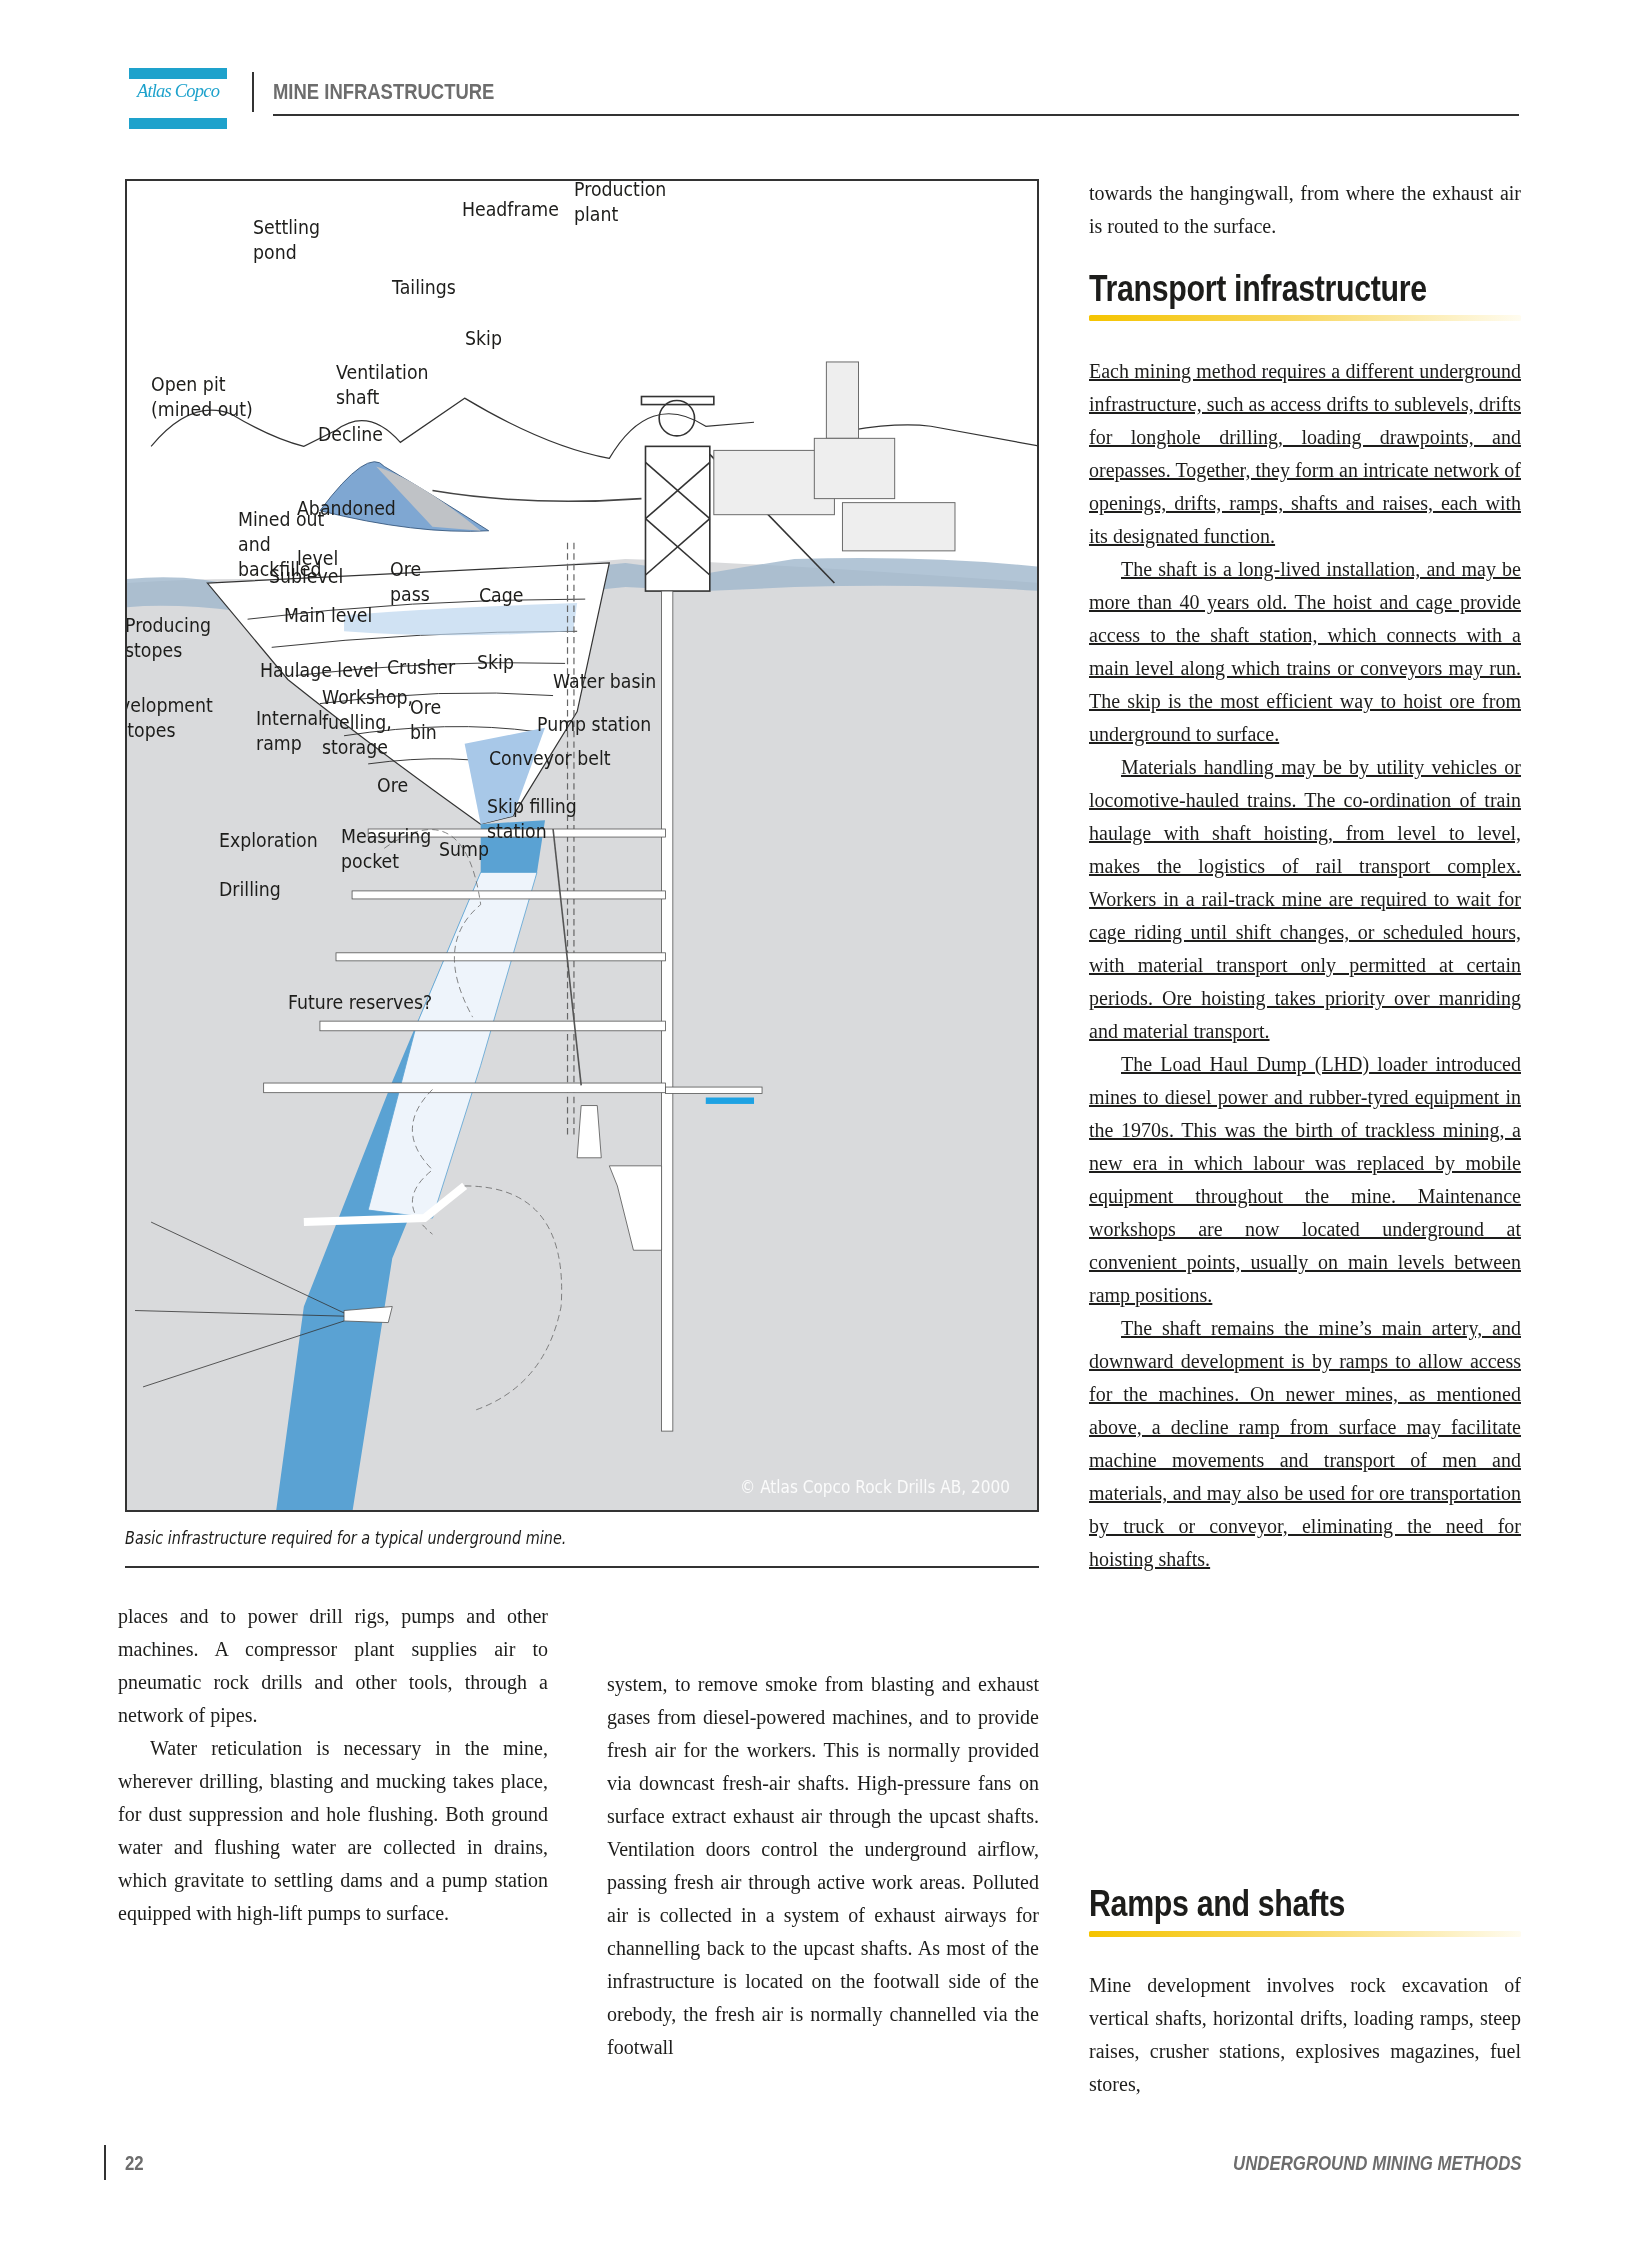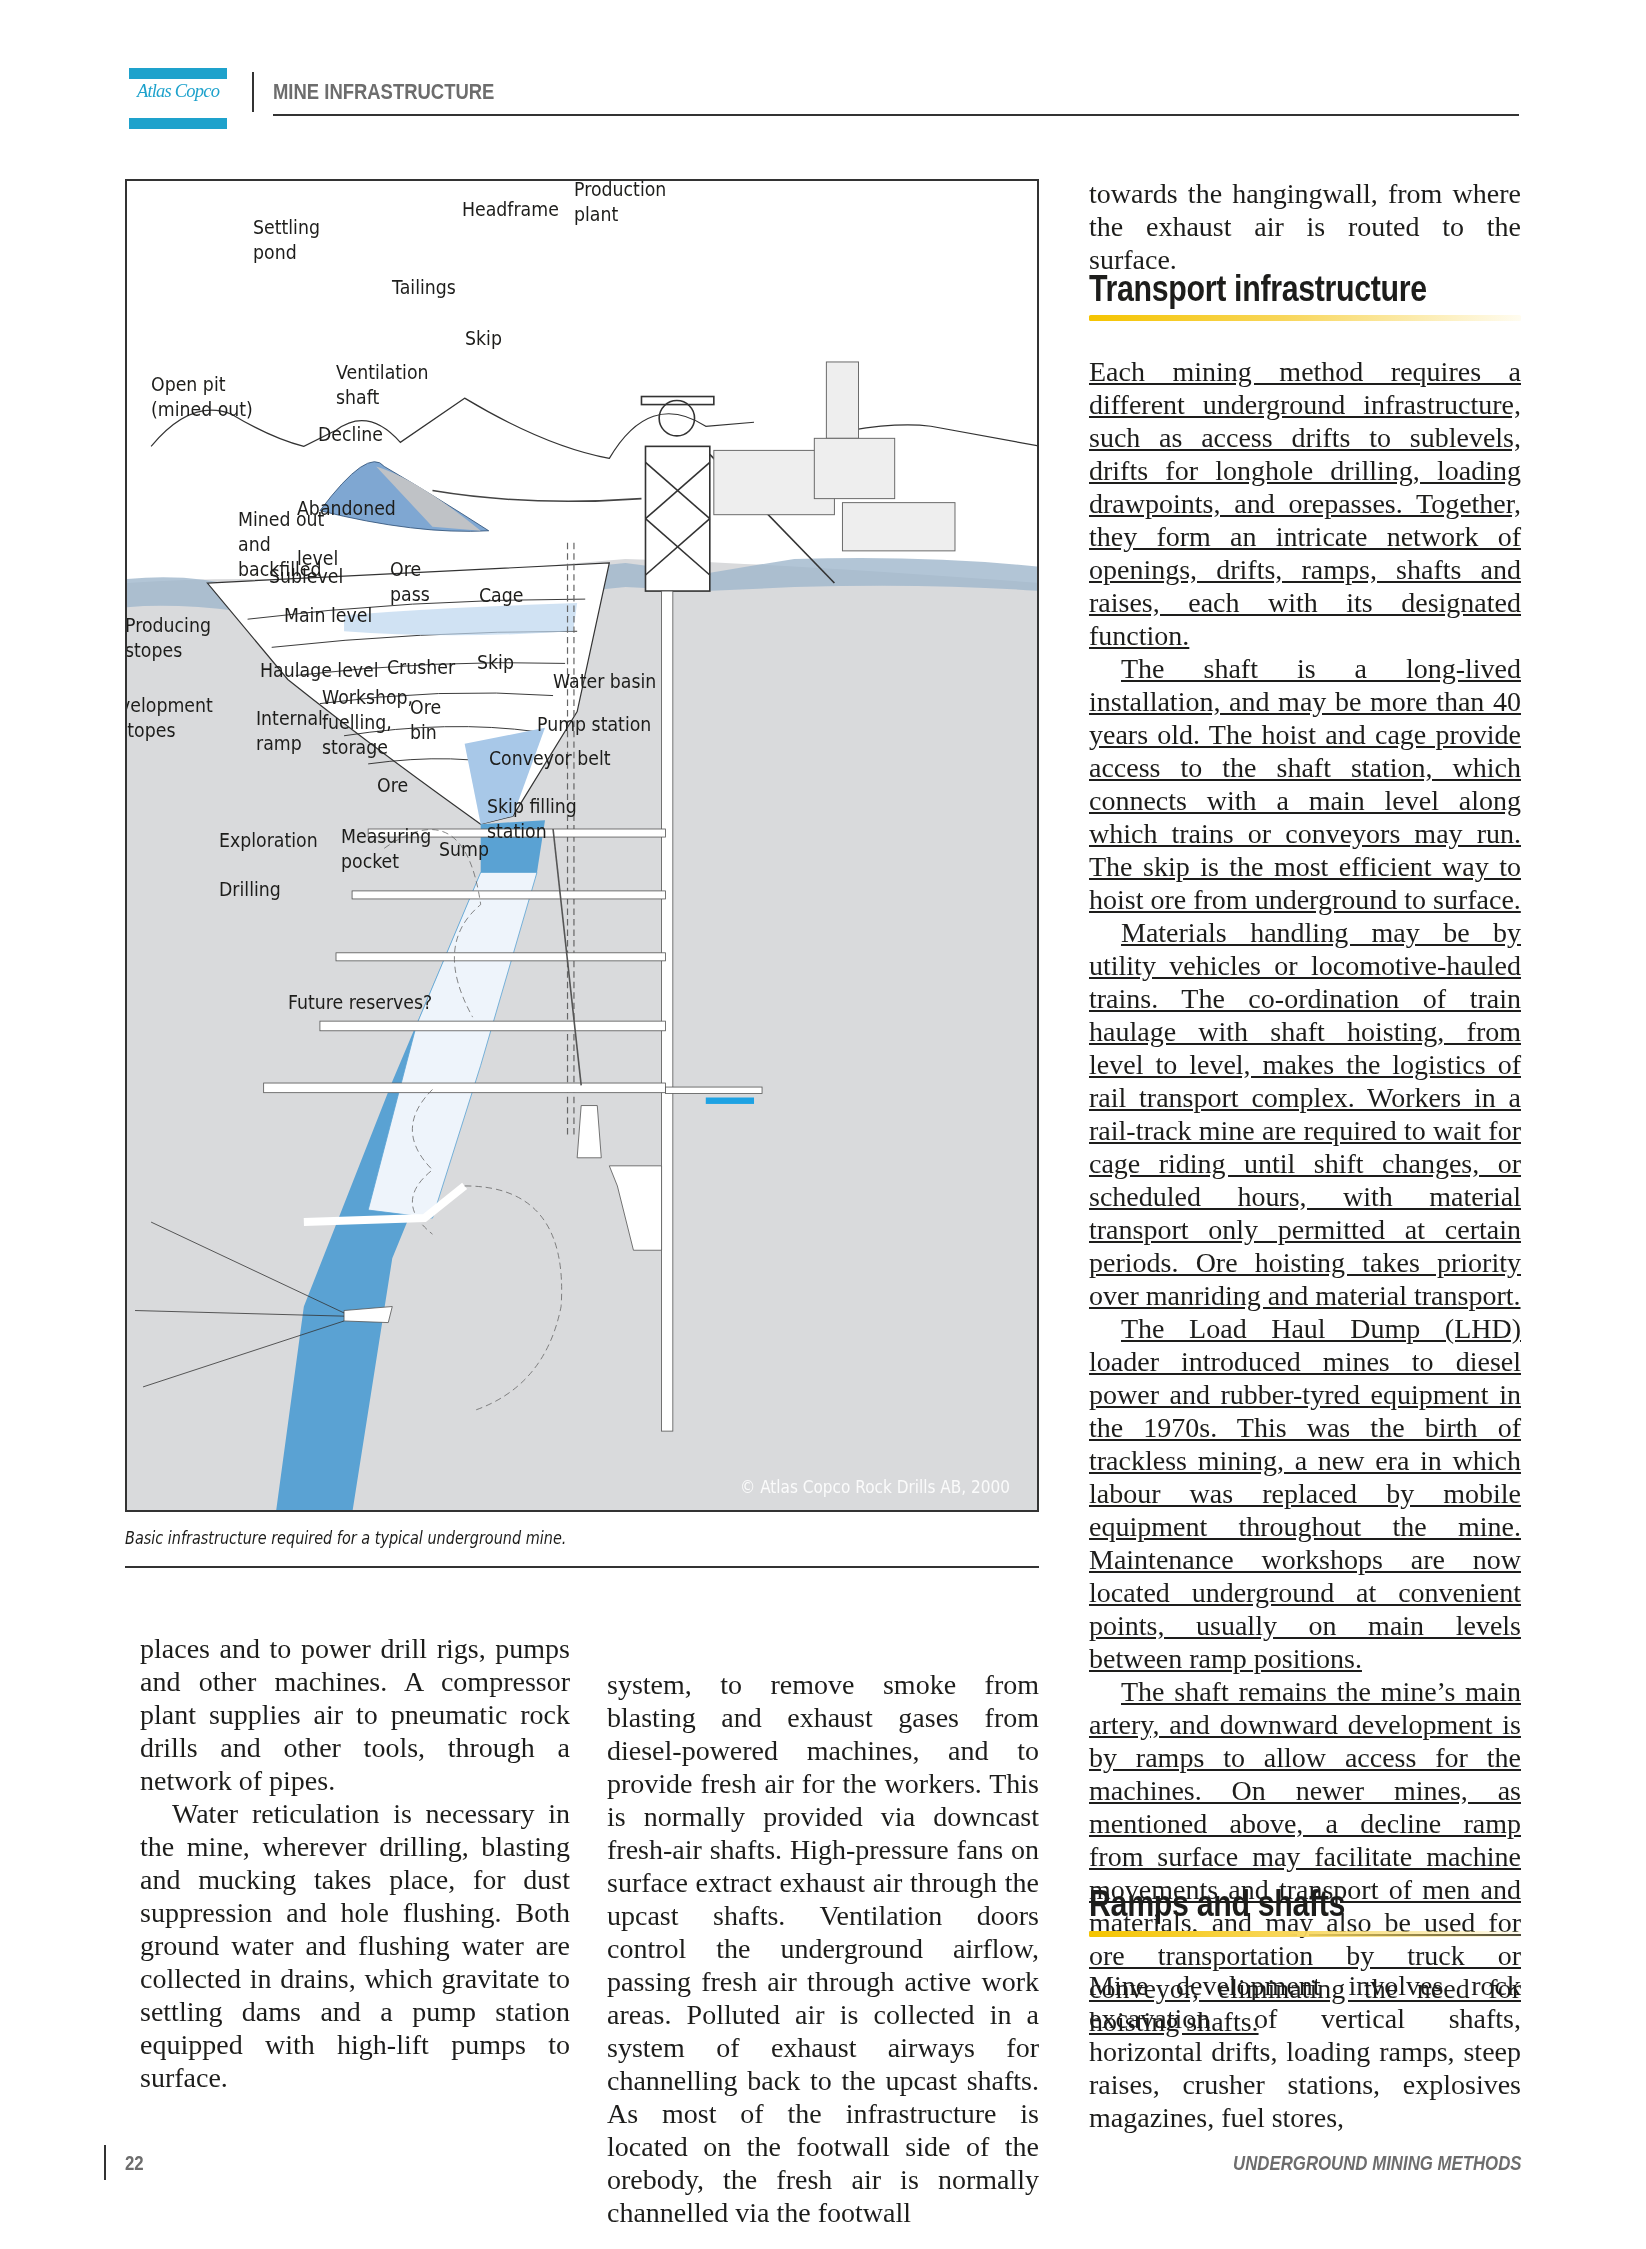--- a/index.html
+++ b/index.html
@@ -21,24 +21,24 @@
   
   .figure { position: absolute; left: 125px; top: 179px; width: 914px; height: 1333px; border: 2.4px solid #333; background: #fff; overflow: hidden; }
   .figure svg { position: absolute; left: 0; top: 0; }
   .lbl { position: absolute; font-family: "DejaVu Sans", sans-serif; font-size: 19.3px; line-height: 25px; color: #1d1d1b; white-space: pre; transform: scaleX(0.9); transform-origin: left top; }
   .lbl.copyright { color: #ffffff; font-size: 17px; opacity: 0.9; }
 
   .caption { position: absolute; left: 125px; top: 1527px; font-family: "DejaVu Sans", sans-serif; font-style: italic; font-size: 18.5px; color: #1d1d1b; transform: scaleX(0.78); transform-origin: left; }
   .caption-rule { position: absolute; left: 125px; top: 1566px; width: 914px; height: 1.6px; background: #333; }
 
   
-  .col { position: absolute; font-size: 28px; line-height: 33px; text-align: justify; color: #1d1d1b; }
+  .col { position: absolute; font-size: 20px; line-height: 33px; text-align: justify; color: #1d1d1b; }
   .col p { text-indent: 0; }
   .col p.ind { text-indent: 32px; }
-  .col1 { left: 140px; top: 1600px; width: 430px; margin-top: 32px; }
+  .col1 { left: 118px; top: 1600px; width: 430px; }
   .col2 { left: 607px; top: 1668px; width: 432px; }
   .col3 { left: 1089px; top: 177px; width: 432px; }
   .col3b { left: 1089px; top: 355px; width: 432px; text-decoration: underline; }
   .col3c { left: 1089px; top: 1969px; width: 432px; }
 
   .h2 { position: absolute; left: 1089px; font-family: "Liberation Sans", sans-serif; font-weight: bold; font-size: 37px; color: #1d1d1b; transform: scaleX(0.82); transform-origin: left; letter-spacing: -0.4px; }
   .h2-rule { position: absolute; left: 1089px; width: 432px; height: 5.6px; background: linear-gradient(to right, #f5c400 0%, #f8d65a 45%, rgba(255,240,180,0.2) 100%); border-radius: 1.6px; }
 
   
   .foot-sep { position: absolute; left: 104px; top: 2145px; width: 1.6px; height: 35px; background: #333; }

